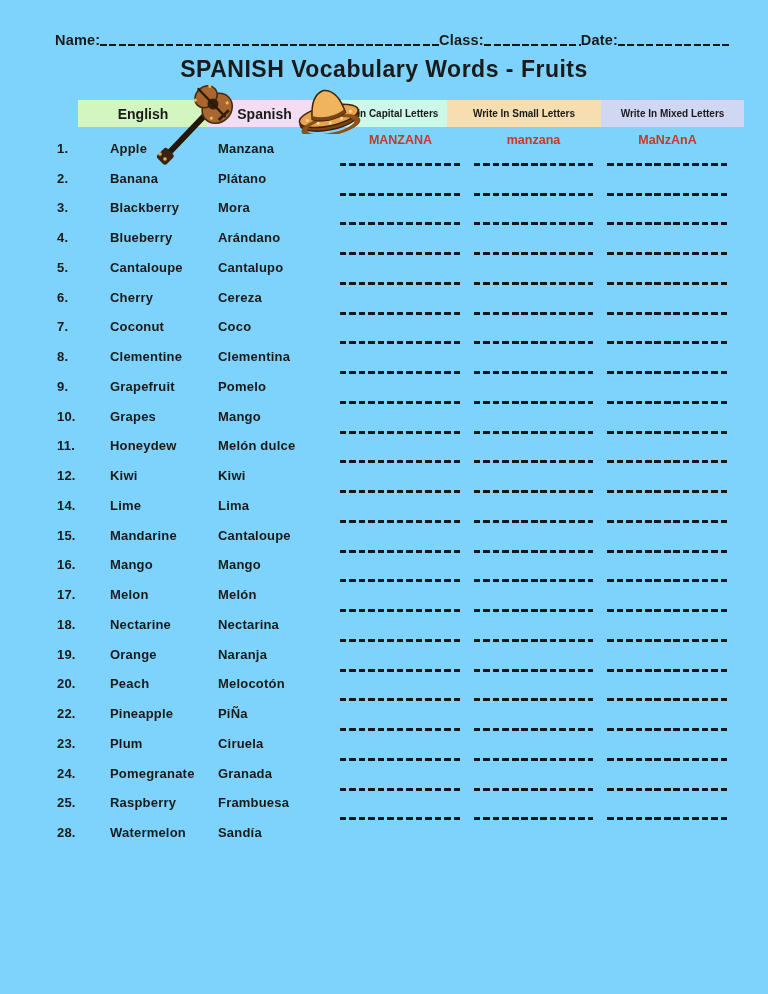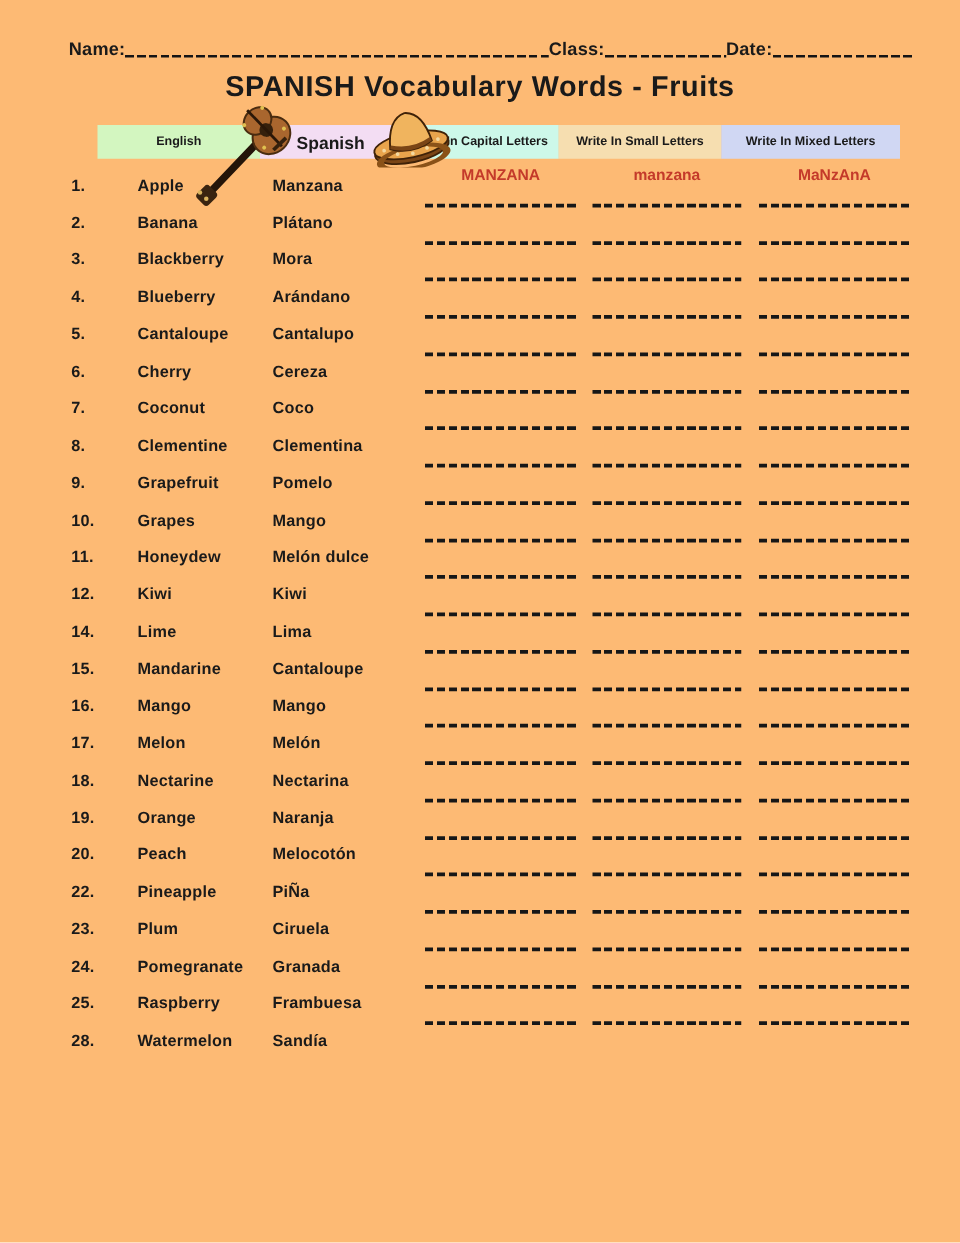--- a/index.html
+++ b/index.html
@@ -1,19 +1,19 @@
 <!DOCTYPE html>
 <html><head>
 <meta charset="utf-8">
 <style>
   * { margin:0; padding:0; box-sizing:border-box; }
   html,body { background:#ffffff; }
   body { font-family:"Liberation Sans", sans-serif; color:#1a1a1a; }
   .page {
-    position:relative; width:768px; height:994px; background:#fdba74;
+    position:relative; width:768px; height:994px; background:#7dd3fc;
     overflow:hidden; margin:0 auto;
   }
 
   
   .name-line {
     position:absolute; left:55px; right:38px; top:28px; height:20px;
     display:flex; align-items:flex-end; font-weight:bold; font-size:14.5px;
   }
   .nl-label { line-height:1; padding-bottom:1px; letter-spacing:0.2px; }
   .blank { height:2.5px; align-self:flex-end; margin-bottom:2px;
@@ -25,24 +25,24 @@
   
   .title {
     position:absolute; top:56px; left:0; width:100%; text-align:center;
     font-size:23px; font-weight:bold; letter-spacing:0.5px;
   }
 
   
   .band-row { position:absolute; top:100px; left:78px; height:27px; display:flex; }
   .band { display:flex; align-items:center; justify-content:center;
     font-weight:bold; height:100%; }
-  .band.b0 { width:130px; font-size:10px; }
+  .band.b0 { width:130px; font-size:14px; }
   .band.b1 { width:113px; font-size:14px; }
   .band.b2 { width:126px; font-size:10px; }
-  .band.b3 { width:130px; font-size:10px;justify-content:center; }
+  .band.b3 { width:154px; font-size:10px;justify-content:center; }
   .band.b4 { width:143px; font-size:10px; }
 
   .hdr-icon { position:absolute; pointer-events:none; }
   .guitar-icon { left:156px; top:80px; }
   .sombrero-icon { left:294px; top:86px; }
 
   
   .rows { position:absolute; top:133px; left:0; width:768px; }
   .vrow { position:relative; height:29.75px; font-size:13px; font-weight:bold; }
   .vrow > span { position:absolute; top:50%; transform:translateY(-50%);

